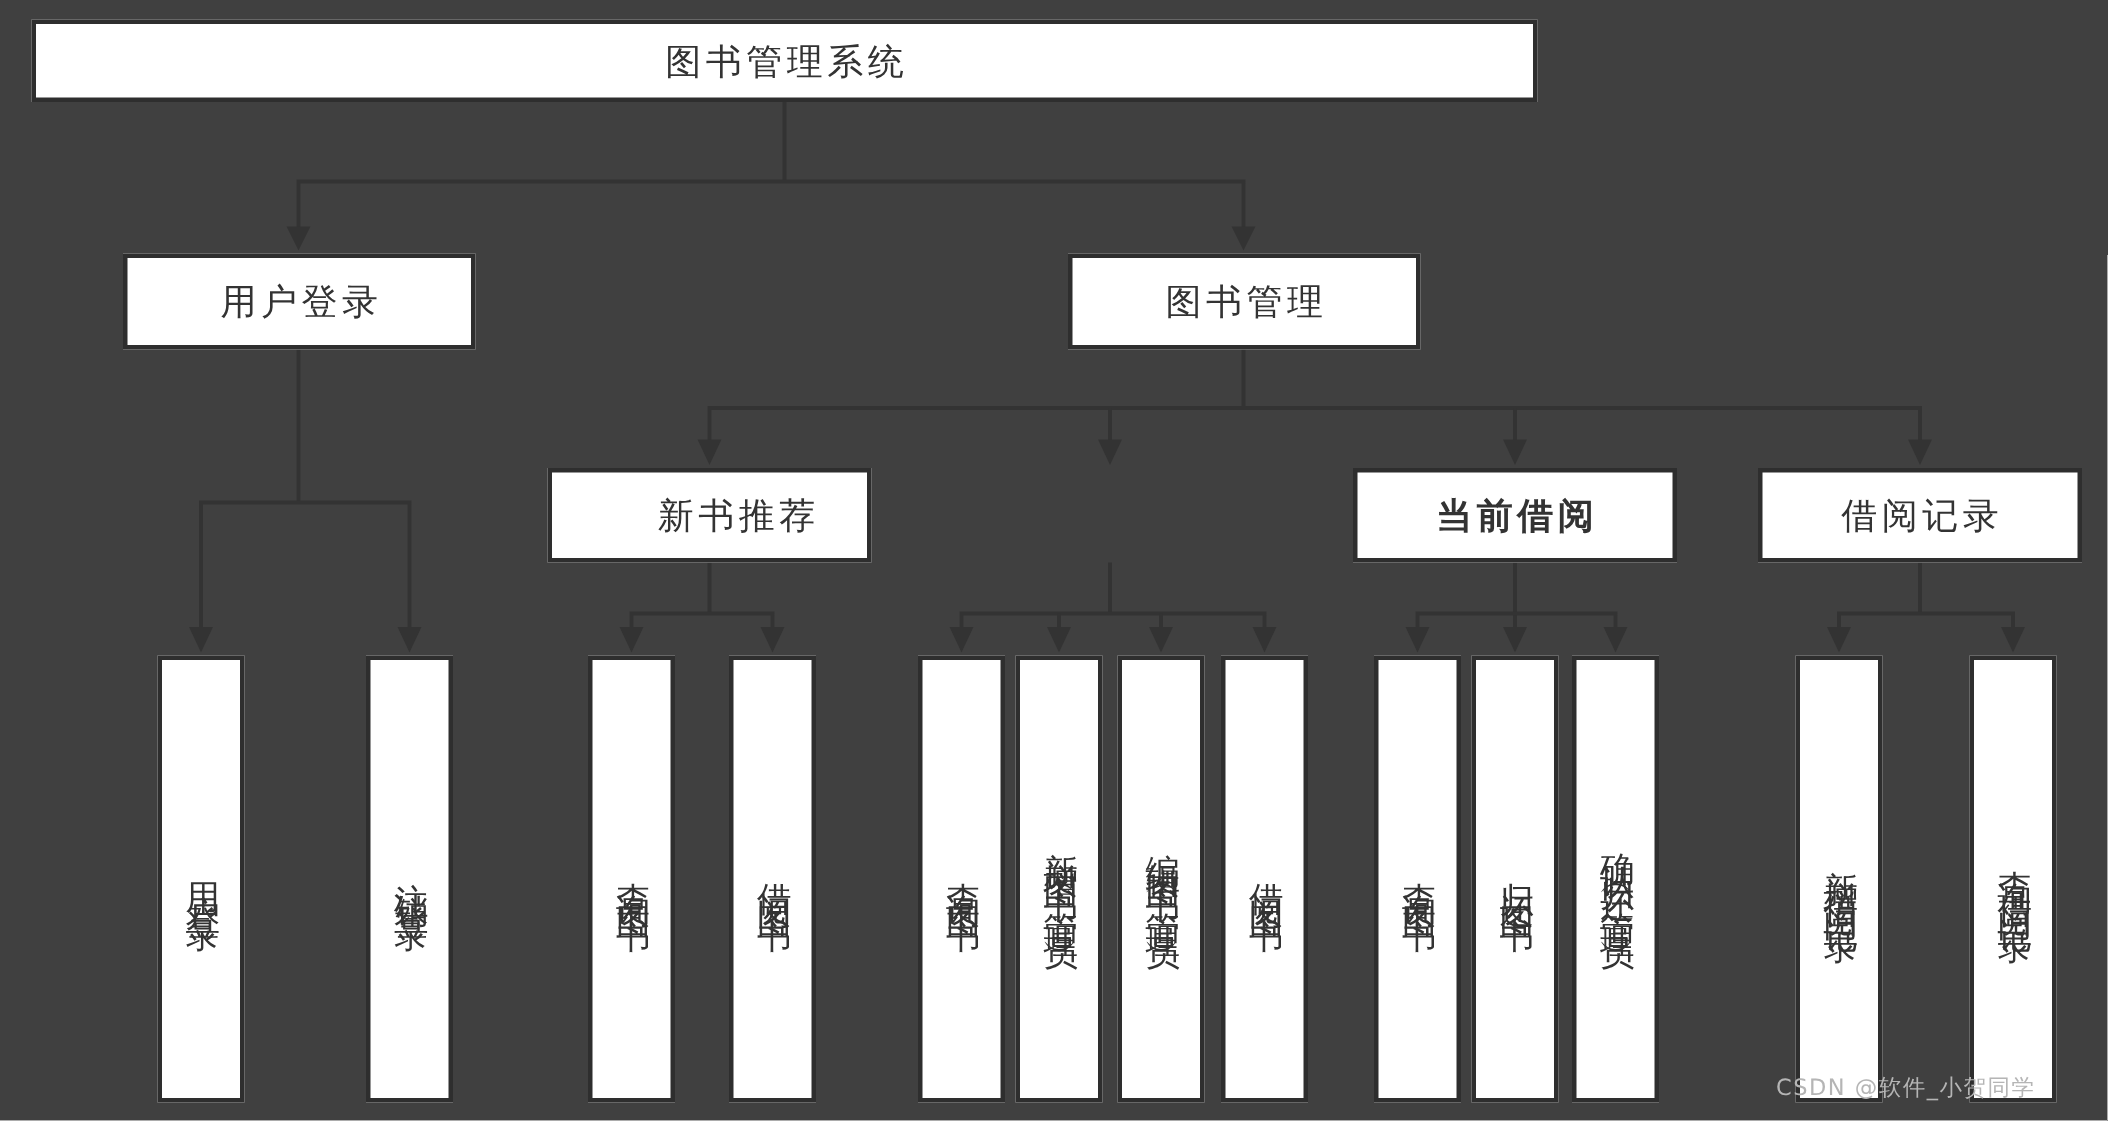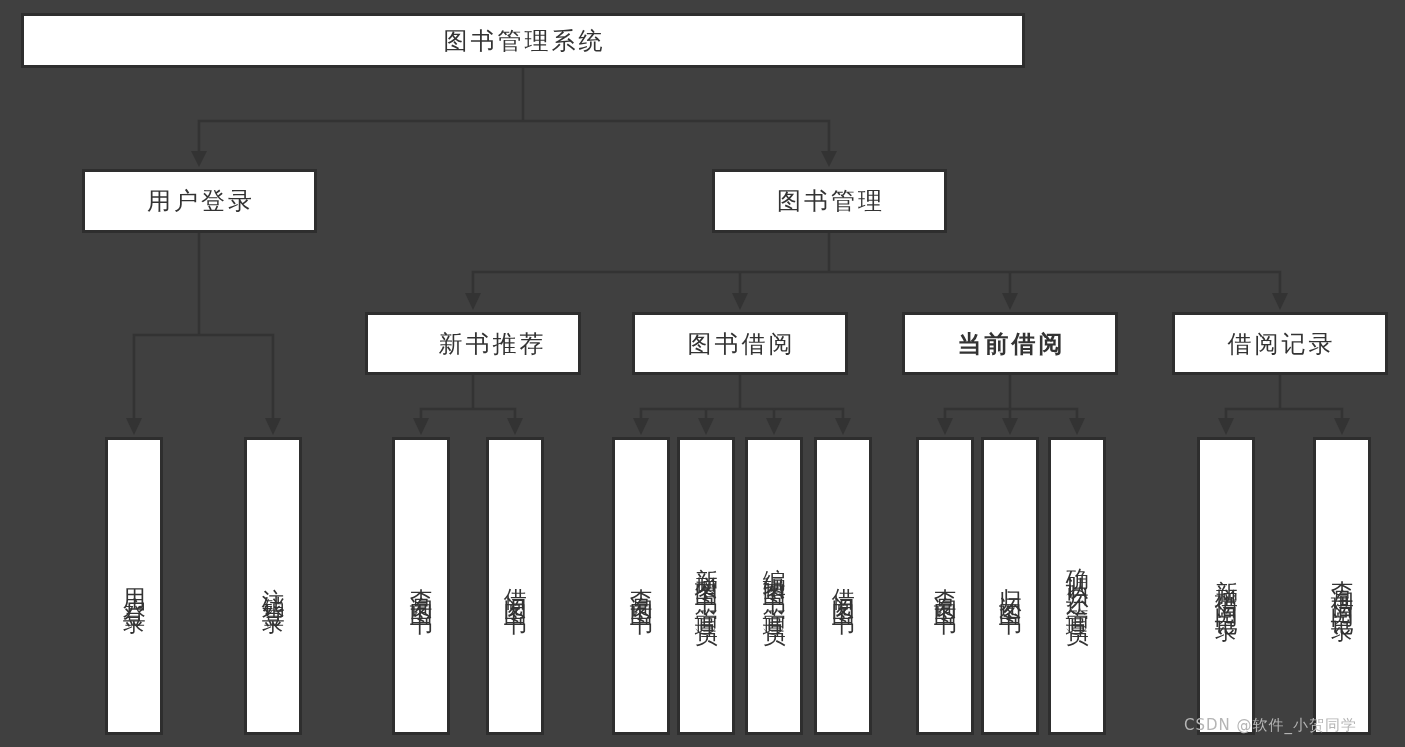--- a/index.html
+++ b/index.html
@@ -125,23 +125,20 @@
   <div class="box hbox" style="left:82px; top:169px; width:235px; height:64px;">
     <span>用户登录</span>
   </div>
   <div class="box hbox" style="left:712px; top:169px; width:235px; height:64px;">
     <span>图书管理</span>
   </div>
 
   <div class="box hbox" style="left:365px; top:312px; width:216px; height:63px;padding-left:36px;">
     <span>新书推荐</span>
   </div>
-  <div class="box hbox" style="left:632px; top:312px; width:216px; height:63px;">
-    <span>图书借阅</span>
-  </div>
   <div class="box hbox" style="left:902px; top:312px; width:216px; height:63px;font-weight:bold;">
     <span>当前借阅</span>
   </div>
   <div class="box hbox" style="left:1172px; top:312px; width:216px; height:63px;">
     <span>借阅记录</span>
   </div>
 
   <div class="box vbox" style="left:105px; top:437px; width:58px; height:298px;">
     <span>用户登录</span>
   </div>

